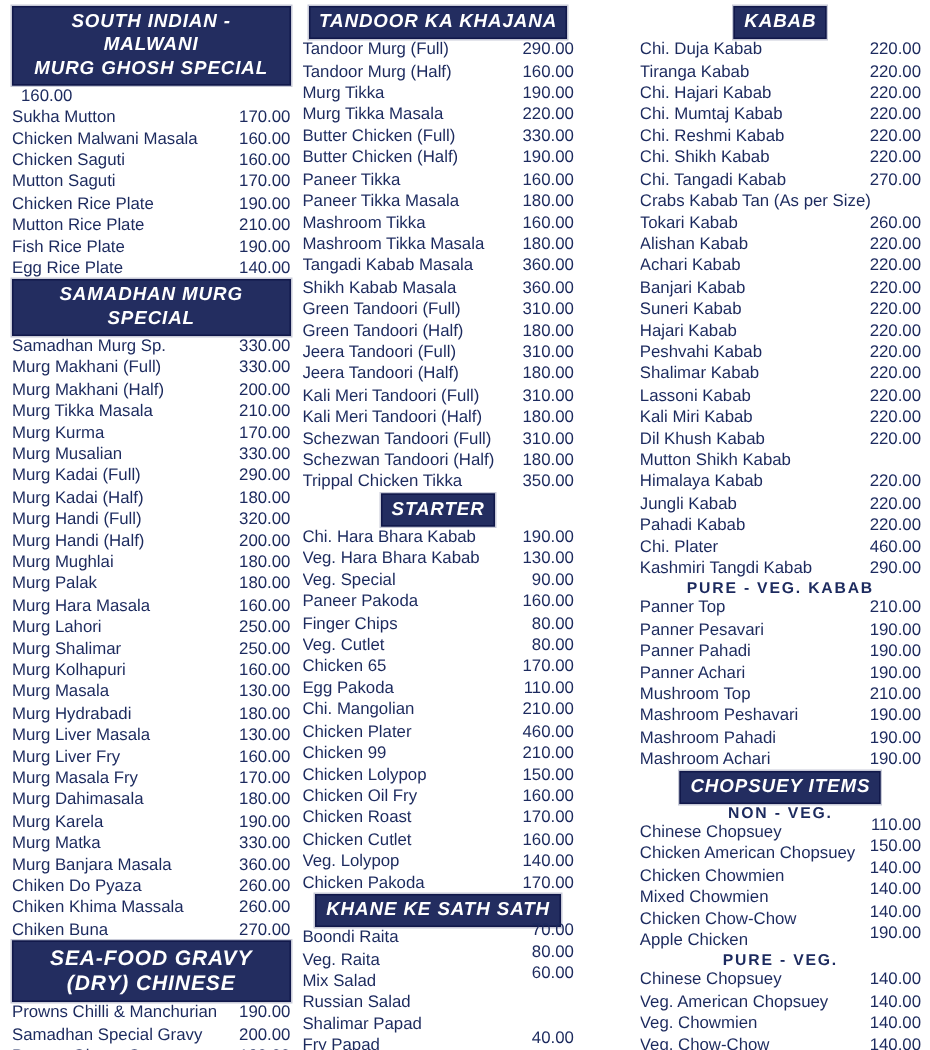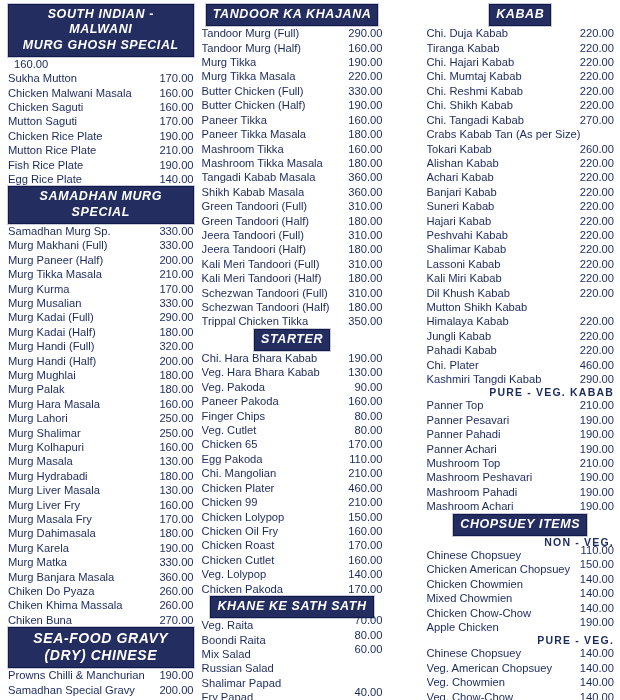--- a/index.html
+++ b/index.html
@@ -50,21 +50,21 @@
   }
   .banner-wrap {
     display: flex;
     justify-content: center;
     width: 100%;
   }
   .banner-narrow { font-size: 14px; }
 
   
   .sub-header {
-    text-align: right;
+    text-align: center;
     font-weight: bold;
     font-size: 10.5px;
     letter-spacing: 1.2px;
     color: #1c2a5e;
   }
 
   
   .item-list { width: 100%; }
   .item-row {
     display: flex;
@@ -161,21 +161,21 @@
     <div class="item-list">
         <div class="item-row">
           <span class="item-name">Samadhan Murg Sp.</span>
           <span class="item-price">330.00</span>
         </div>
         <div class="item-row">
           <span class="item-name">Murg Makhani (Full)</span>
           <span class="item-price">330.00</span>
         </div>
         <div class="item-row">
-          <span class="item-name">Murg Paneer (Half)</span>
+          <span class="item-name">Murg Makhani (Half)</span>
           <span class="item-price">200.00</span>
         </div>
         <div class="item-row">
           <span class="item-name">Murg Tikka Masala</span>
           <span class="item-price">210.00</span>
         </div>
         <div class="item-row">
           <span class="item-name">Murg Kurma</span>
           <span class="item-price">170.00</span>
         </div>
@@ -400,21 +400,21 @@
     <div class="item-list">
         <div class="item-row">
           <span class="item-name">Chi. Hara Bhara Kabab</span>
           <span class="item-price">190.00</span>
         </div>
         <div class="item-row">
           <span class="item-name">Veg. Hara Bhara Kabab</span>
           <span class="item-price">130.00</span>
         </div>
         <div class="item-row">
-          <span class="item-name">Veg. Pakoda</span>
+          <span class="item-name">Veg. Special</span>
           <span class="item-price">90.00</span>
         </div>
         <div class="item-row">
           <span class="item-name">Paneer Pakoda</span>
           <span class="item-price">160.00</span>
         </div>
         <div class="item-row">
           <span class="item-name">Finger Chips</span>
           <span class="item-price">80.00</span>
         </div>
@@ -468,22 +468,22 @@
         </div>
       </div>
 
     <div class="gap-lg"></div>
     <div class="banner-wrap">
       <div class="section-banner">KHANE KE SATH SATH</div>
     </div>
     <div class="gap-md"></div>
     <div class="offset-list">
         <div class="names">
+          <div>Boondi Raita</div>
           <div>Veg. Raita</div>
-          <div>Boondi Raita</div>
           <div>Mix Salad</div>
           <div>Russian Salad</div>
           <div>Shalimar Papad</div>
           <div>Fry Papad</div>
         </div>
         <div class="prices">
           <div>70.00</div>
           <div>80.00</div>
           <div>60.00</div>
           <div>&nbsp;</div>

